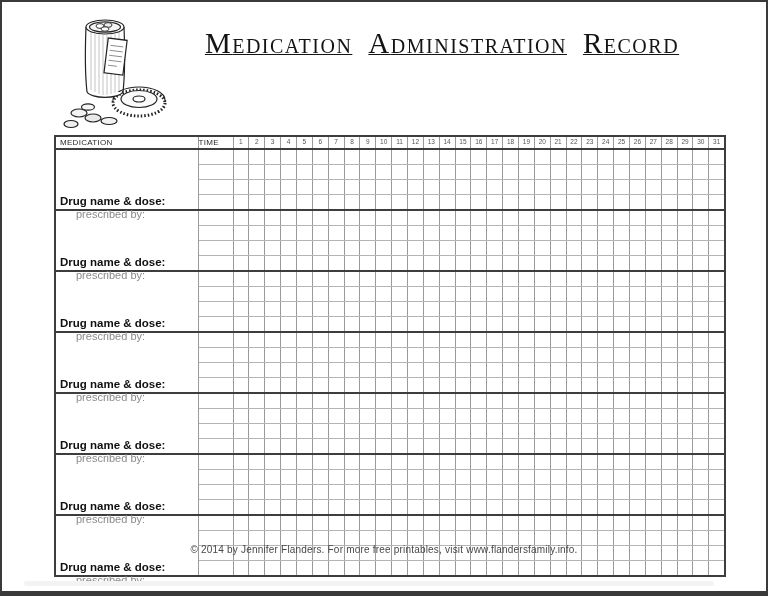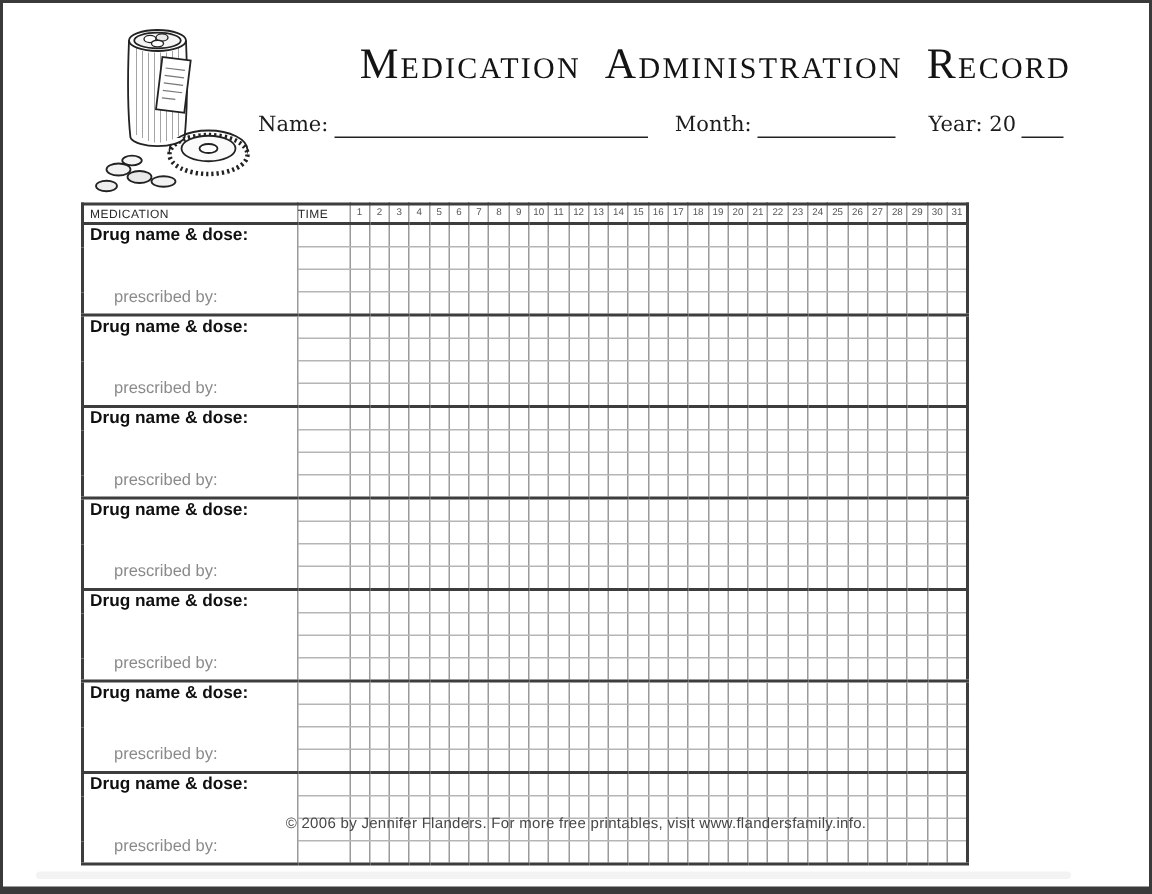--- a/index.html
+++ b/index.html
@@ -7,42 +7,42 @@
     position:relative; width:768px; height:596px; box-sizing:border-box;
     background:#ffffff;
     border:2px solid #3a3a3a; border-bottom-width:5px;
     font-family:"Liberation Sans", sans-serif;
     overflow:hidden;
   }
   
   .illustration{position:absolute; left:50px; top:10px; width:118px; height:120px;}
   .page-title{
     position:absolute; left:160px; top:24px; width:560px;
-    text-align:right; white-space:nowrap;
-    font-family:"Liberation Serif", serif; color:#141414;
+    text-align:center; white-space:nowrap;
+    font-family:"Liberation Serif", serif; color:#141414;text-decoration:underline;
   }
   .tw{margin:0 8px; letter-spacing:1.5px;}
   .tw-init{font-size:29px; line-height:34px;}
   .tw-rest{font-size:20px; text-transform:uppercase;}
   .field-row{
     position:absolute; display:flex; align-items:flex-end;
     font-family:"DejaVu Serif", serif; font-size:14px; color:#1c1c1c; line-height:17px;
   }
   #name-row{top:73px; left:170px; width:544px;}
   #doctor-row{top:95px; left:170px; width:546px;}
   .fld-label{margin-right:4px; white-space:nowrap;}
   .blank{border-bottom:1.5px solid #222; height:15px; box-sizing:border-box;}
   .blank-name{width:209px;}
   .blank-month{width:92px;}
   .blank-year{width:28px;}
   .blank-doctor{flex:1;}
   .ml18{margin-left:18px;} .ml22{margin-left:22px;}
   
   .mar-table{
-    position:absolute; left:52px; top:133px; width:592px;
+    position:absolute; left:52px; top:133px; width:672px;
     border-collapse:collapse; table-layout:fixed;
     border:2px solid #3d3d3d;
   }
   .mar-table th{
     height:11px; padding:0; font-weight:normal; line-height:1;
     border:1px solid #9a9a9a; border-bottom:2px solid #3d3d3d;
   }
   th.med-h{font-size:8px; color:#2a2a2a; text-align:left; padding-left:4px; letter-spacing:0.3px;}
   th.time-h{font-size:8px; color:#2a2a2a; text-align:left; letter-spacing:0.3px;}
   th.day-h{font-size:6.5px; color:#555; text-align:center;}
@@ -53,21 +53,21 @@
   }
   tr.block-end td{border-bottom:2px solid #3d3d3d;}
   td.med-cell{
     border-right:1px solid #9a9a9a; border-bottom:2px solid #3d3d3d;
     vertical-align:top;
   }
   .med-inner{
     display:flex; flex-direction:column; justify-content:space-between;
     height:55px; box-sizing:border-box; padding:1px 4px 1px 4px;
   }
-  .drug-label{font-size:11.5px; font-weight:bold; color:#101010; line-height:13px;}
+  .drug-label{font-size:11.5px; font-weight:bold; color:#101010; line-height:13px;margin-top:44px;}
   .prescribed-label{font-size:11px; color:#8a8a8a; line-height:12px;padding-left:16px;}
   
   .footer{
     position:absolute; top:542px; left:0; width:100%;
     text-align:center; font-size:10px; color:#474747; letter-spacing:0.2px;
   }
   .shadow-strip{
     position:absolute; bottom:5px; left:22px; width:690px; height:5px;
     background:#f3f3f3; border-radius:3px;
   }
@@ -122,28 +122,20 @@
         <ellipse cx="53" cy="15" rx="15.5" ry="5.2" fill="#f4f4f4"></ellipse>
         <ellipse cx="48" cy="14" rx="4" ry="2.4" fill="#ffffff" stroke-width="0.9"></ellipse>
         <ellipse cx="56" cy="13" rx="4" ry="2.4" fill="#e9e9e9" stroke-width="0.9"></ellipse>
         <ellipse cx="53" cy="17" rx="4" ry="2.2" fill="#ffffff" stroke-width="0.9"></ellipse>
       </g>
     </svg>
   </div>
 
   <div class="page-title"><span class="tw"><span class="tw-init">M</span><span class="tw-rest">edication</span></span><span class="tw"><span class="tw-init">A</span><span class="tw-rest">dministration</span></span><span class="tw"><span class="tw-init">R</span><span class="tw-rest">ecord</span></span></div>
 
-  <div class="field-row" id="name-row">
-    <span class="fld-label">Name:</span>
-    <span class="blank blank-name"></span>
-    <span class="fld-label ml18">Month:</span>
-    <span class="blank blank-month"></span>
-    <span class="fld-label ml22">Year: 20</span>
-    <span class="blank blank-year"></span>
-  </div>
 
 
   <table class="mar-table">
     <colgroup id="table-cols">
         <col style="width: 143px;">
         <col style="width: 35px;">
         <col>
         <col>
         <col>
         <col>
@@ -1203,15 +1195,15 @@
           <td class="day-cell"></td>
           <td class="day-cell"></td>
           <td class="day-cell"></td>
           <td class="day-cell"></td>
           <td class="day-cell"></td>
           <td class="day-cell"></td>
         </tr>
       </tbody>
   </table>
 
-  <div class="footer">© 2006 by Jennifer Flanders. For more free printables, visit www.flandersfamily.info.</div>
+  <div class="footer">© 2014 by Jennifer Flanders. For more free printables, visit www.flandersfamily.info.</div>
   <div class="shadow-strip"></div>
 </div>
 
 </body></html>

